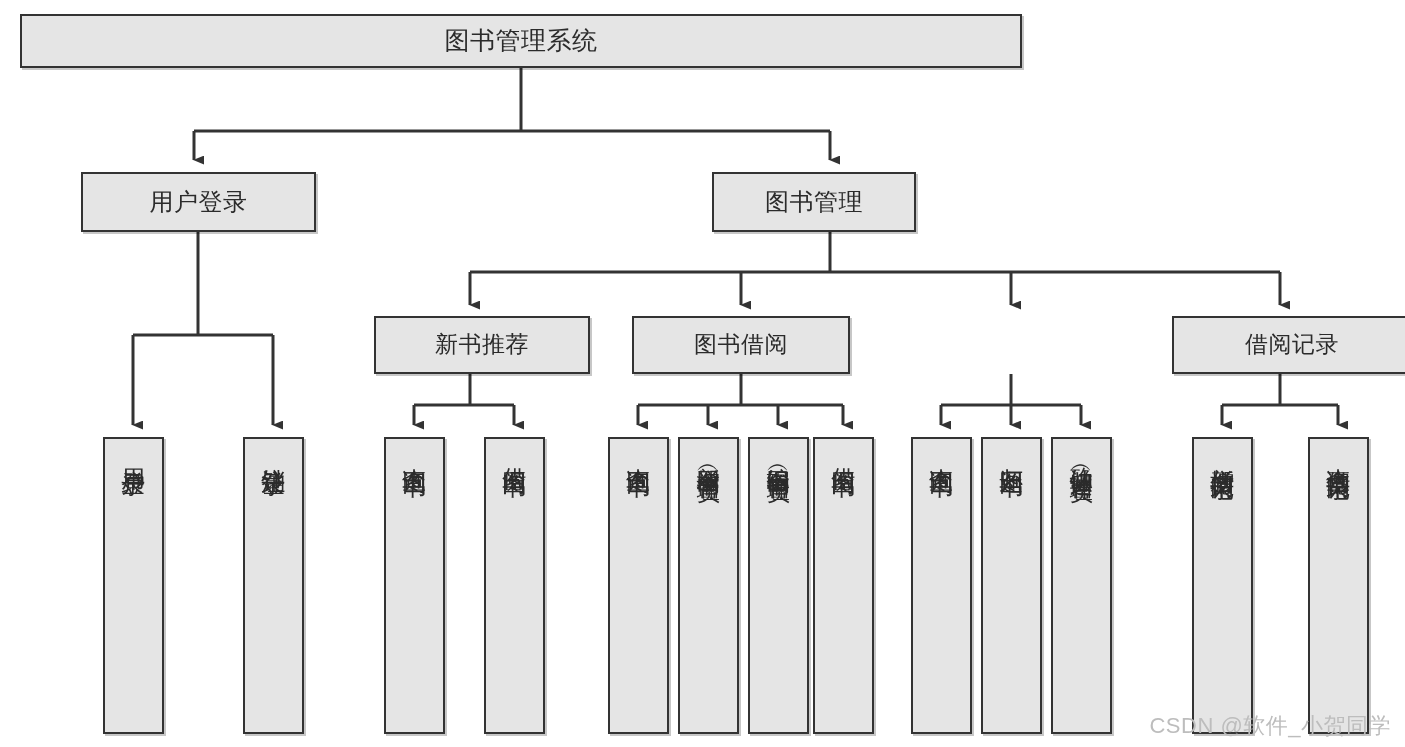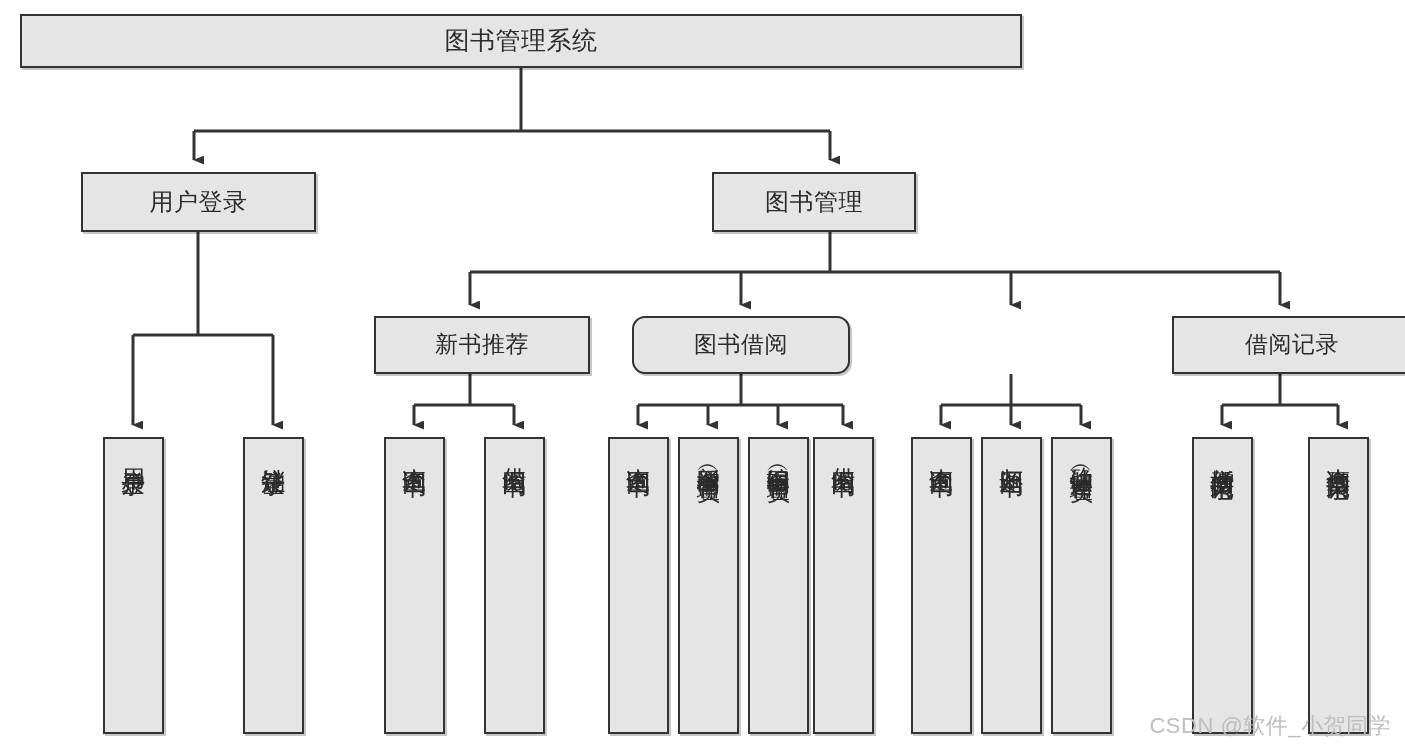--- a/index.html
+++ b/index.html
@@ -138,21 +138,21 @@
   <div class="node level2" style="left:81px; top:172px; width:235px; height:60px;">
     <span class="label">用户登录</span>
   </div>
   <div class="node level2" style="left:712px; top:172px; width:204px; height:60px;">
     <span class="label">图书管理</span>
   </div>
 
   <div class="node level3" style="left:362px; top:316px; width:216px; height:58px;margin-left:12px;">
     <span class="label">新书推荐</span>
   </div>
-  <div class="node level3" style="left:632px; top:316px; width:218px; height:58px;border-radius:13px;">
+  <div class="node level3" style="left:632px; top:316px; width:218px; height:58px;">
     <span class="label">图书借阅</span>
   </div>
   <div class="node level3" style="left:1172px; top:316px; width:240px; height:58px;">
     <span class="label">借阅记录</span>
   </div>
 
   <div class="node leaf" style="left:103px; top:437px; width:61px; height:297px;">
     <span class="label">用户登录</span>
   </div>
   <div class="node leaf" style="left:243px; top:437px; width:61px; height:297px;">

